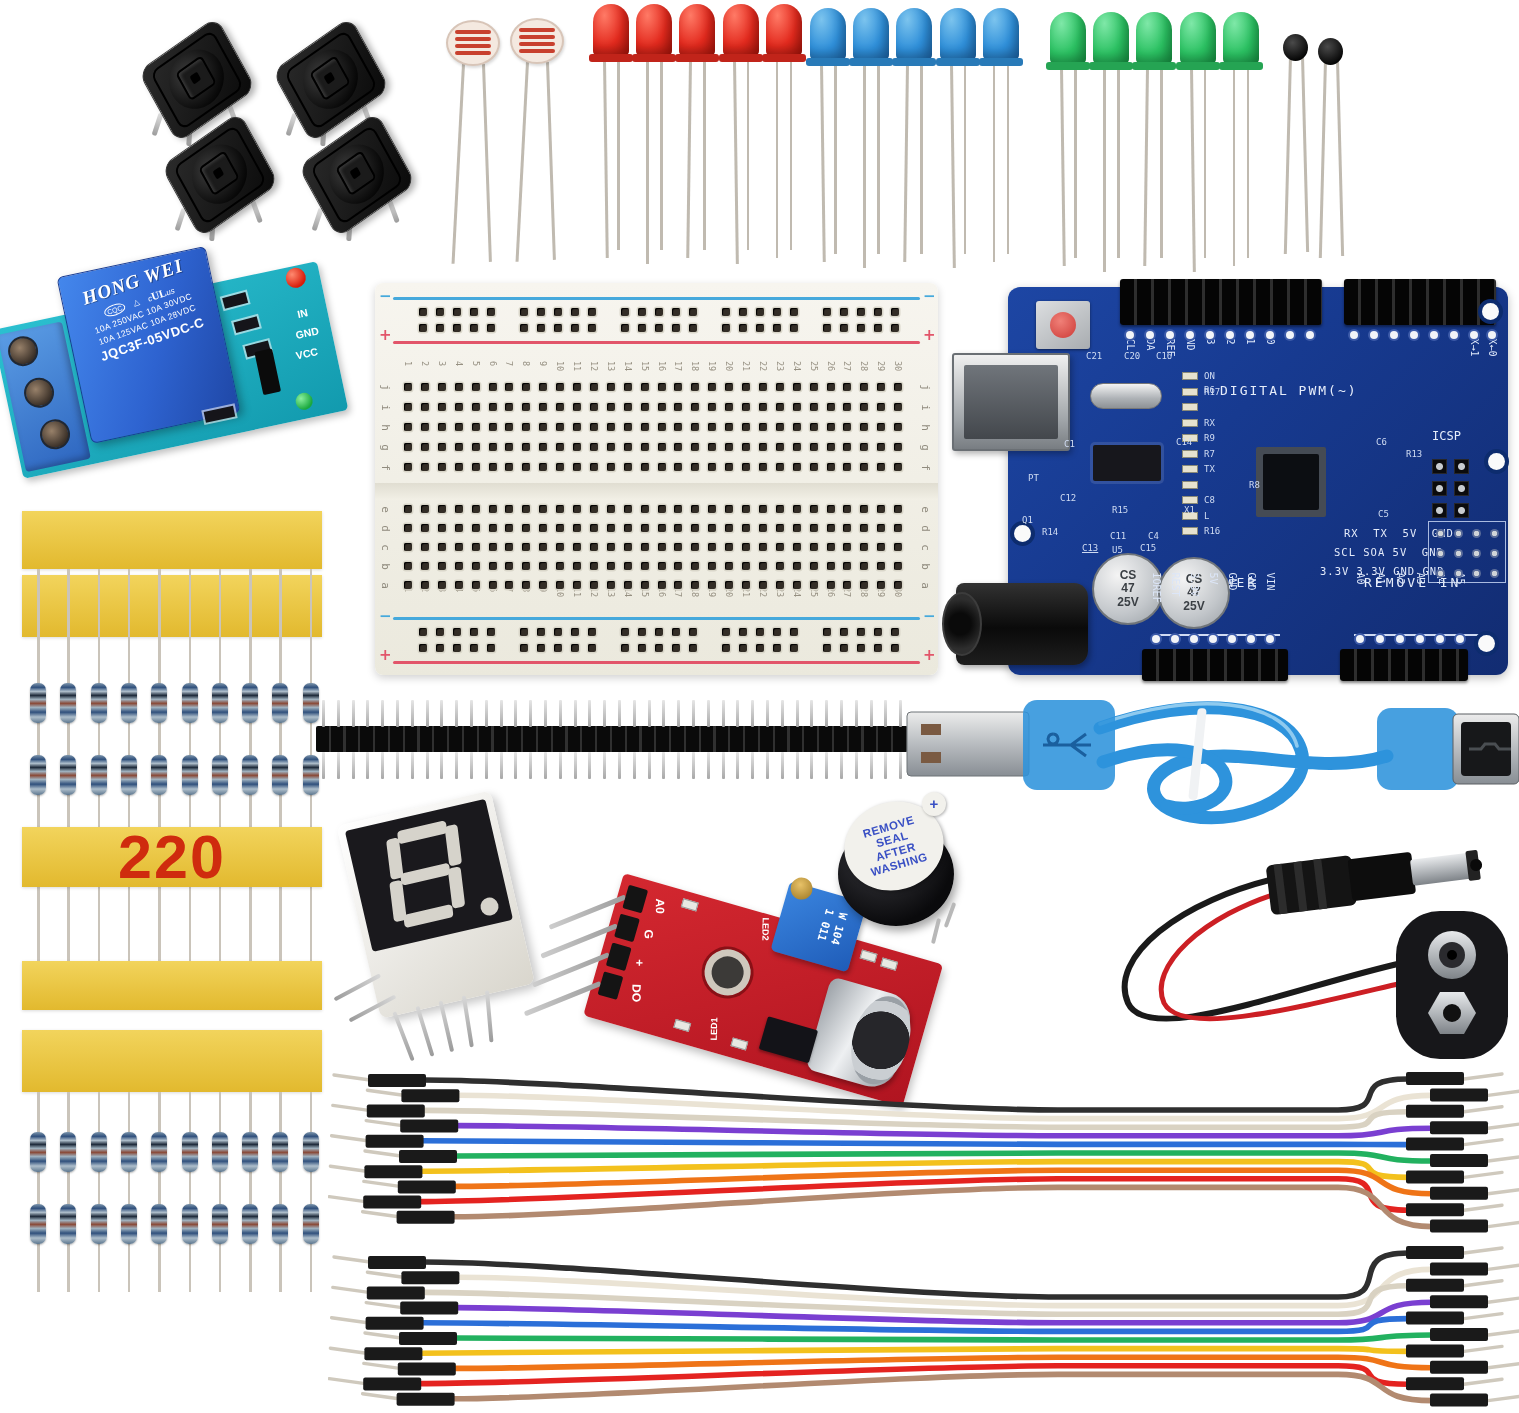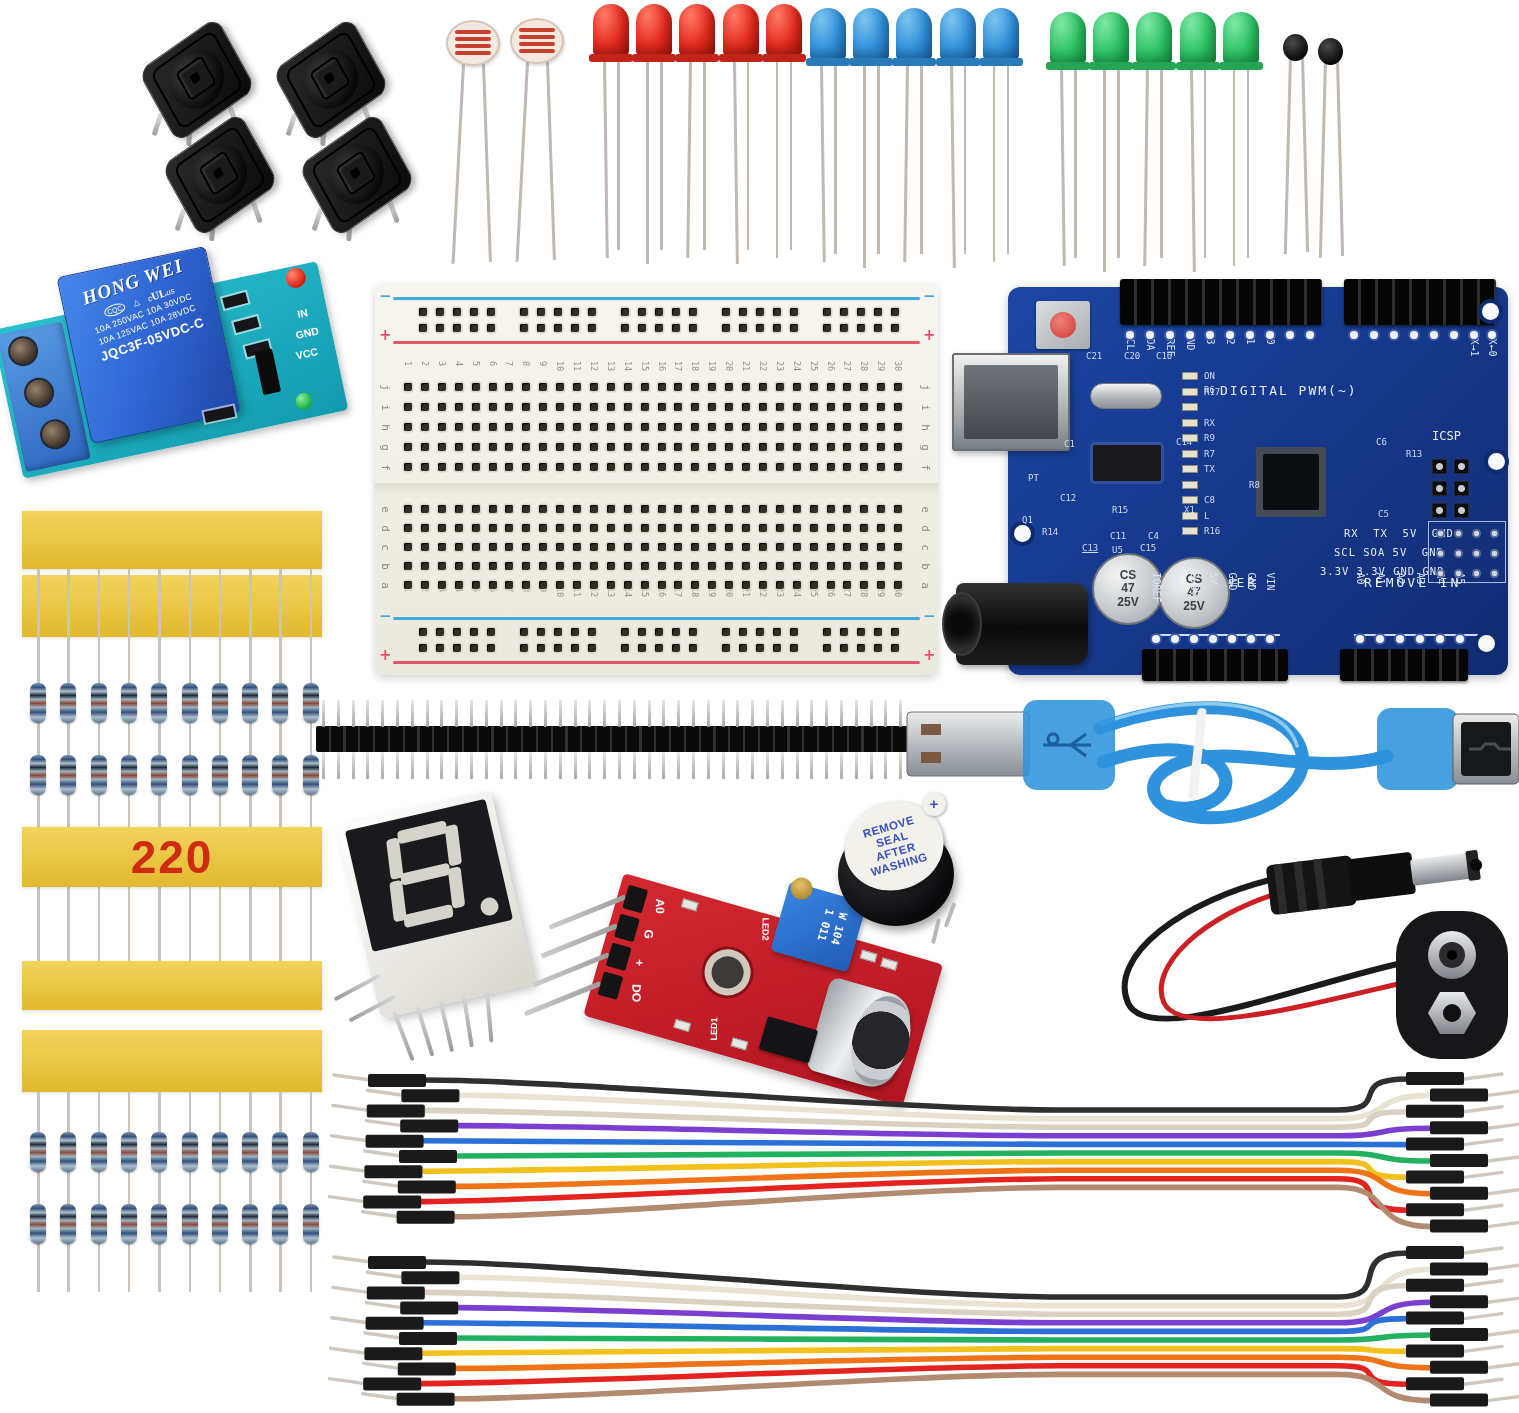--- a/index.html
+++ b/index.html
@@ -1063,21 +1063,21 @@
       <div class="abs rbody" style="left: 189.8px; top: 250px;"></div>
       <div class="abs rlead" style="left: 227.1px; top: 64px; height: 400px;"></div>
       <div class="abs rbody" style="left: 220.1px; top: 178px;"></div>
       <div class="abs rbody" style="left: 220.1px; top: 250px;"></div>
       <div class="abs rlead" style="left: 257.4px; top: 64px; height: 400px;"></div>
       <div class="abs rbody" style="left: 250.4px; top: 178px;"></div>
       <div class="abs rbody" style="left: 250.4px; top: 250px;"></div>
       <div class="abs rlead" style="left: 287.7px; top: 64px; height: 400px;"></div>
       <div class="abs rbody" style="left: 280.7px; top: 178px;"></div>
       <div class="abs rbody" style="left: 280.7px; top: 250px;"></div>
-      <div class="abs tape" style="top: 322px; height: 60px; line-height: 60px; font-size: 46px;">220</div>
+      <div class="abs tape" style="top: 322px; height: 60px; line-height: 60px; font-size: 61px;">220</div>
       <div class="abs tape" style="top: 456px; height: 49px; line-height: 49px; font-size: 46px;"></div>
     </div>
   <div id="respack-bottom" class="abs" style="left:22px;top:1016px;width:300px;height:397px">
       <div class="abs tape" style="top: 14px; height: 62px; line-height: 62px; font-size: 46px;"></div>
       <div class="abs rlead" style="left: 15px; top: 76px; height: 200px;"></div>
       <div class="abs rbody" style="left: 8px; top: 116px;"></div>
       <div class="abs rbody" style="left: 8px; top: 188px;"></div>
       <div class="abs rlead" style="left: 45.3px; top: 76px; height: 200px;"></div>
       <div class="abs rbody" style="left: 38.3px; top: 116px;"></div>
       <div class="abs rbody" style="left: 38.3px; top: 188px;"></div>

